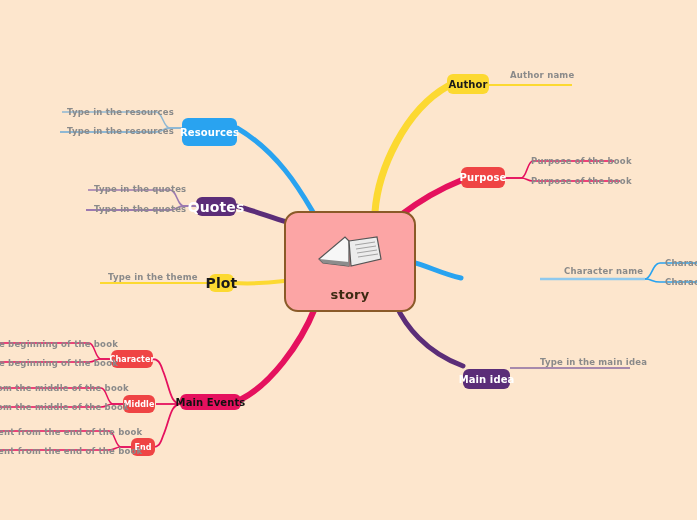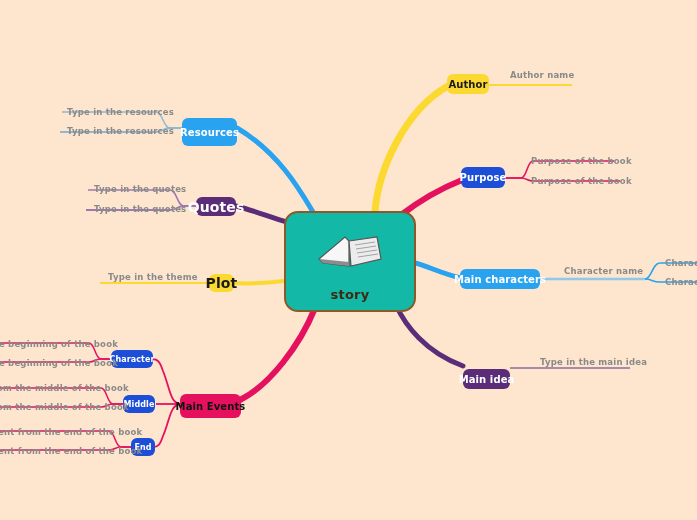--- a/index.html
+++ b/index.html
@@ -41,21 +41,21 @@
     letter-spacing: 0.1px;
   }
   .central {
     position: absolute;
     left: 284px;
     top: 211px;
     width: 128px;
     height: 97px;
     border: 2px solid #8a5a28;
     border-radius: 14px;
-    background: #14b8a6;
+    background: #fca5a5;
     display: flex;
     flex-direction: column;
     align-items: center;
     justify-content: flex-start;
   }
   .central-label {
     font-size: 13px;
     font-weight: bold;
     color: #3d2a12;
     position: absolute;
@@ -70,21 +70,21 @@
   }
   .leaf-label {
     position: absolute;
     font-size: 8.5px;
     font-weight: bold;
     color: #8a8a8a;
     white-space: nowrap;
     letter-spacing: 0.2px;
   }
   .n-yellow { background: #fcd931; color: #1a1a1a; }
-  .n-crimson { background: #1d4ed8; color: #ffffff; }
+  .n-crimson { background: #ef4444; color: #ffffff; }
   .n-crimson-dark { background: #e5115e; color: #111111; }
   .n-blue { background: #29a3f0; color: #ffffff; }
   .n-purple { background: #5b2d78; color: #ffffff; }
 </style>
 </head>
 <body>
 
 <div id="canvas">
 
   <svg class="links" viewBox="0 0 697 520">
@@ -146,29 +146,28 @@
     <div class="central-label">story</div>
   </div>
 
   <div class="node n-yellow" style="left:447px; top:74px; width:42px; height:20px; font-size:10px;text-align:center;">Author</div>
   <div class="leaf-label" style="left:510px; top:70px;">Author name</div>
 
   <div class="node n-crimson" style="left:461px; top:167px; width:44px; height:21px; font-size:10px;">Purpose</div>
   <div class="leaf-label" style="left:531px; top:156px;">Purpose of the book</div>
   <div class="leaf-label" style="left:531px; top:176px;">Purpose of the book</div>
 
-  <div class="node n-blue" style="left:460px; top:269px; width:80px; height:20px; font-size:10px;">Main characters</div>
   <div class="leaf-label" style="left:564px; top:266px;">Character name</div>
   <div class="leaf-label" style="left:665px; top:258px;">Character</div>
   <div class="leaf-label" style="left:665px; top:277px;">Character</div>
 
   <div class="node n-purple" style="left:463px; top:358px; width:47px; height:20px; font-size:10px;margin-top:11px;">Main idea</div>
   <div class="leaf-label" style="left:540px; top:357px;">Type in the main idea</div>
 
-  <div class="node n-crimson-dark" style="left:180px; top:394px; width:61px; height:24px; font-size:10px;">Main Events</div>
+  <div class="node n-crimson-dark" style="left:180px; top:394px; width:61px; height:16px; font-size:10px;">Main Events</div>
 
   <div class="node n-crimson" style="left:111px; top:350px; width:42px; height:18px; font-size:8px;">Character</div>
   <div class="leaf-label" style="left:-1px; top:339px;">e beginning of the book</div>
   <div class="leaf-label" style="left:-1px; top:358px;">e beginning of the book</div>
 
   <div class="node n-crimson" style="left:123px; top:395px; width:32px; height:18px; font-size:8px;">Middle</div>
   <div class="leaf-label" style="left:-3px; top:383px;">om the middle of the book</div>
   <div class="leaf-label" style="left:-3px; top:402px;">om the middle of the book</div>
 
   <div class="node n-crimson" style="left:131px; top:438px; width:24px; height:18px; font-size:8px;text-align:right;">End</div>

